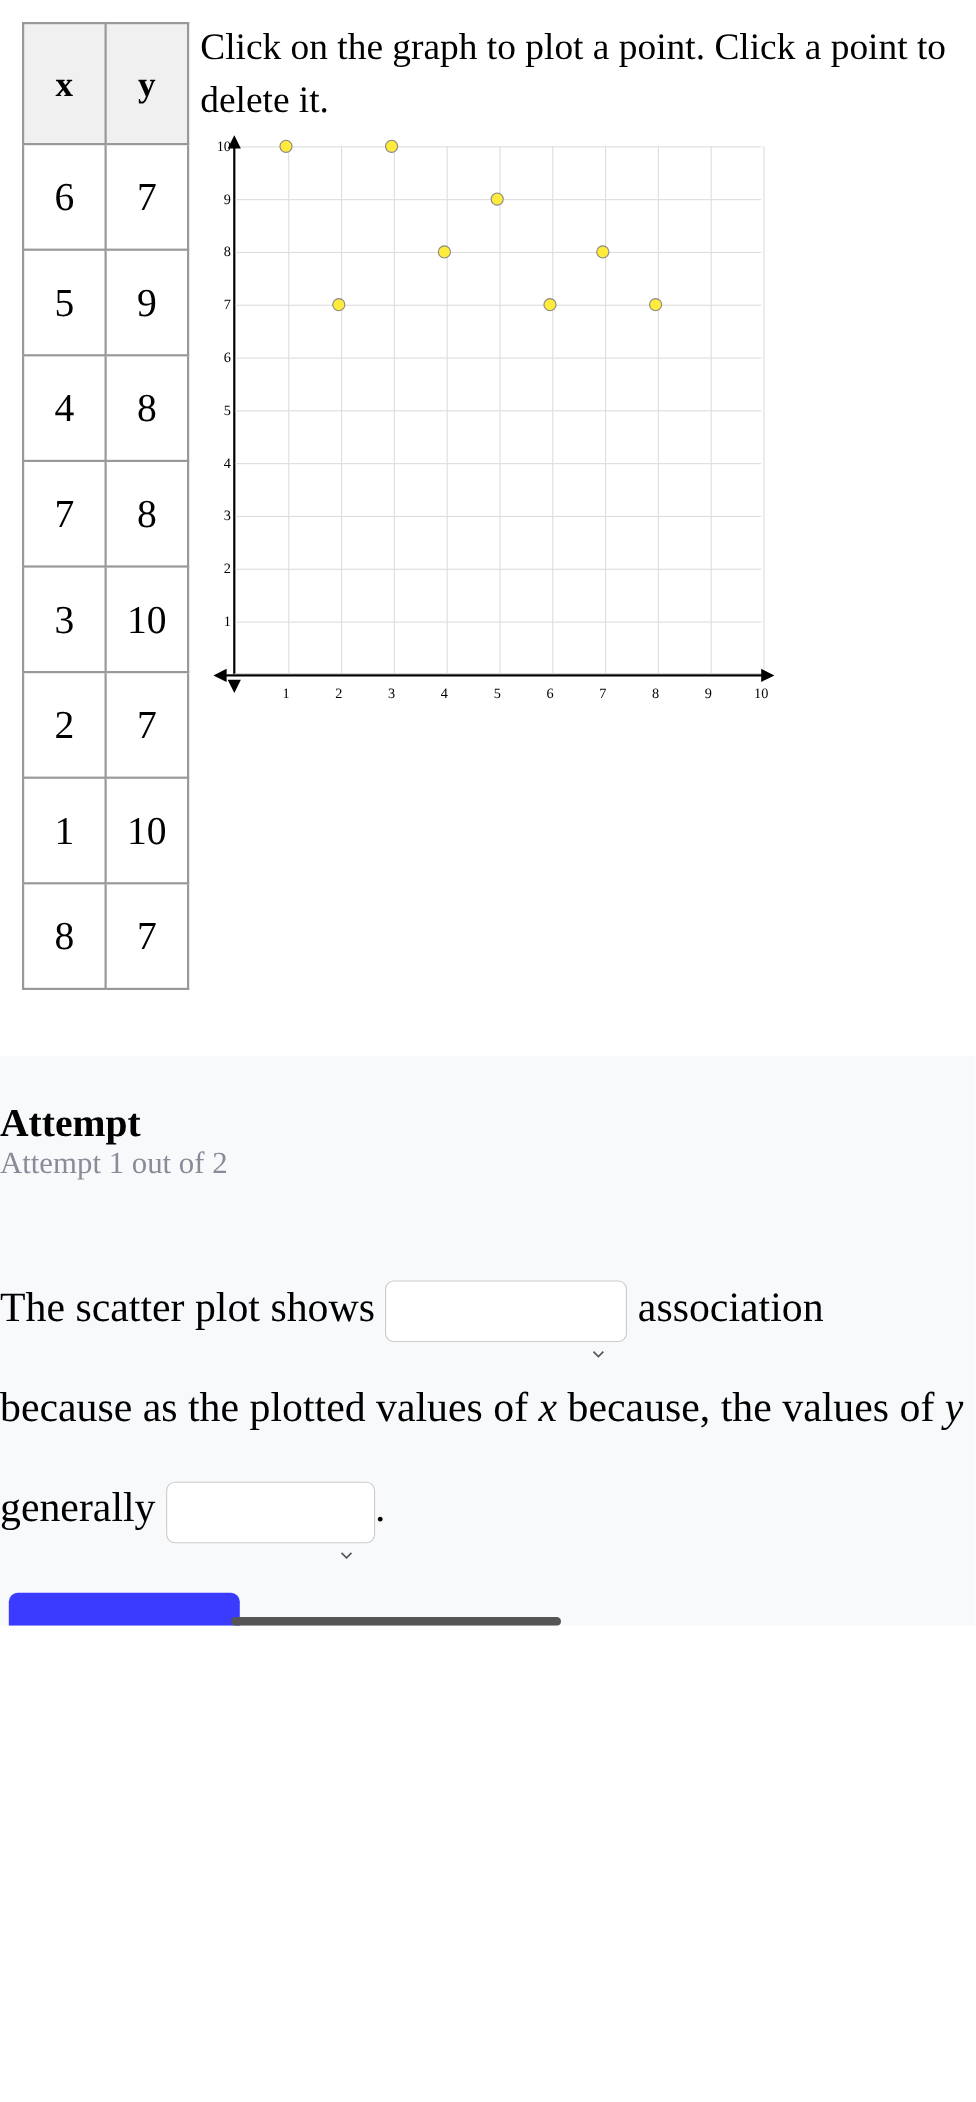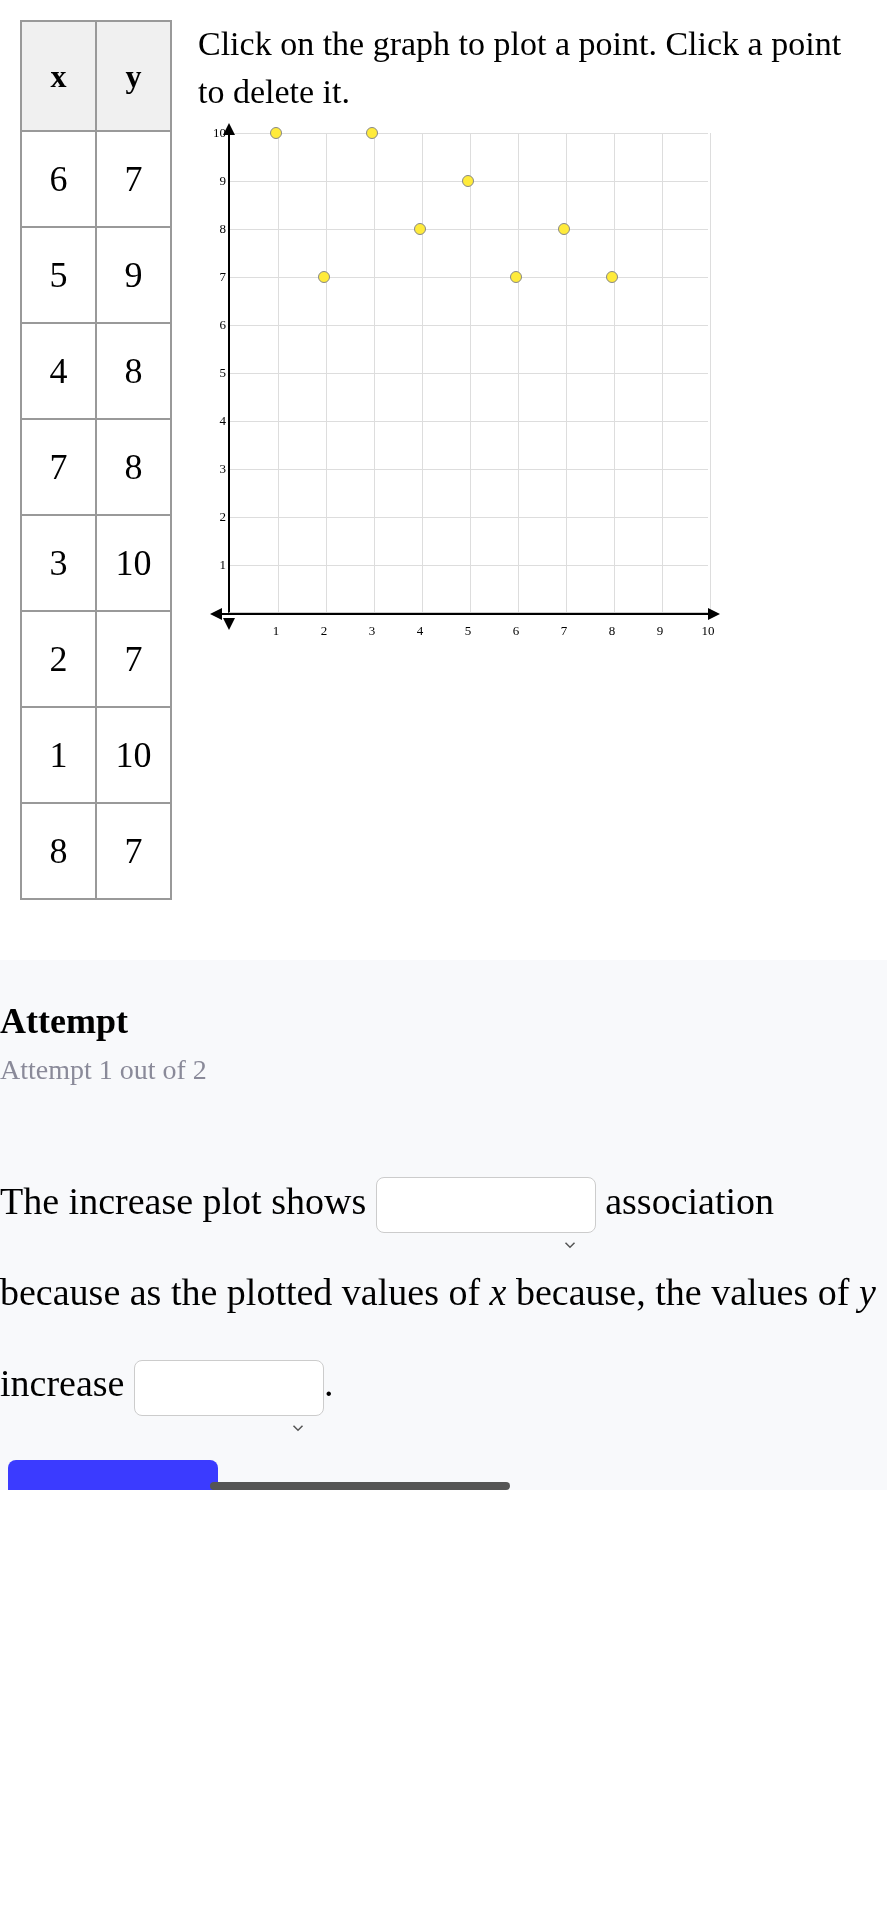--- a/index.html
+++ b/index.html
@@ -26,21 +26,21 @@
     height: 96px;
     font-weight: normal;
   }
   table.xy-table th {
     background: #f0f0f0;
     font-weight: bold;
     font-size: 32px;
     height: 110px;
   }
   .graph-area {
-    margin-left: 26px;
+    margin-left: 10px;
     flex: 1;
   }
   .instruction {
     font-size: 34px;
     font-family: Georgia, serif;
     line-height: 1.4;
     margin-bottom: 8px;
     padding-right: 20px;
   }
   .chart-container {
@@ -140,21 +140,20 @@
   .answer-heading {
     font-size: 36px;
     font-weight: bold;
     font-family: Georgia, serif;
     padding-left: 0;
   }
   .attempt-text {
     font-size: 28px;
     color: #8a8a99;
     font-family: Georgia, serif;
-    margin-top: 12px;
   }
   .sentence {
     font-size: 38px;
     font-family: Georgia, serif;
     line-height: 2.4;
     margin-top: 70px;
     padding-right: 10px;
   }
   .dropdown {
     display:inline-flex;
@@ -305,25 +304,25 @@
         </div>
     </div>
   </div>
 </div>
 
 <div class="answer-section">
   <div class="answer-heading">Attempt</div>
   <div class="attempt-text">Attempt 1 out of 2</div>
 
   <div class="sentence">
-    <span>The increase plot shows </span><span class="dropdown">
+    <span>The scatter plot shows </span><span class="dropdown">
         <span class="chevron"><svg viewBox="0 0 24 24">
             <polyline points="6 9 12 15 18 9"></polyline>
           </svg></span>
-      </span><span> association because as the plotted values of </span><span class="math-var">x</span><span> because, the values of </span><span class="math-var">y</span><span> increase </span><span class="dropdown small">
+      </span><span> association because as the plotted values of </span><span class="math-var">x</span><span> because, the values of </span><span class="math-var">y</span><span> generally </span><span class="dropdown small">
         <span class="chevron"><svg viewBox="0 0 24 24">
             <polyline points="6 9 12 15 18 9"></polyline>
           </svg></span>
       </span><span>.</span>
   </div>
 
   <div style="position:relative;">
     <div class="blue-bar"></div>
     <div class="scroll-indicator"></div>
   </div>

